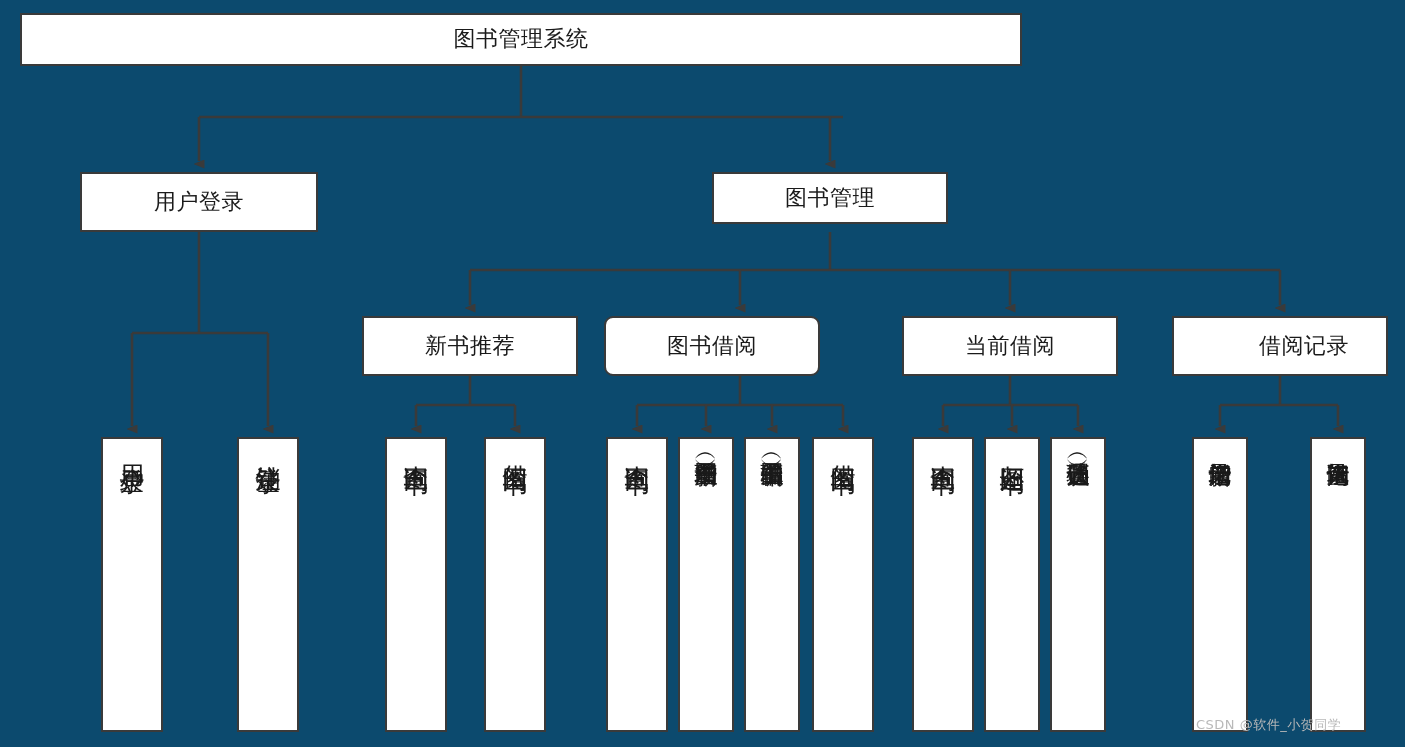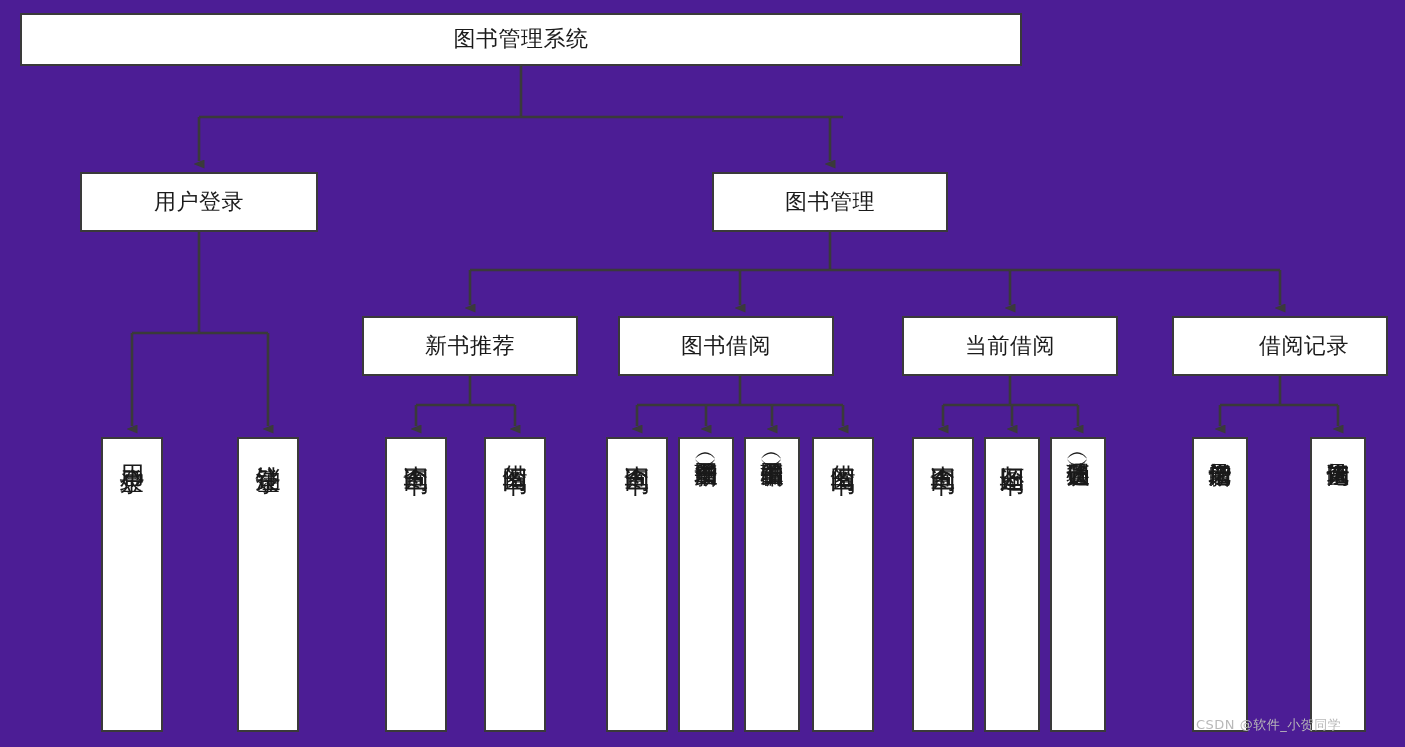--- a/index.html
+++ b/index.html
@@ -8,21 +8,21 @@
     padding: 0;
     background: #ffffff;
   }
   body {
     font-family: "DejaVu Sans", "Liberation Sans", sans-serif;
   }
   #canvas {
     position: relative;
     width: 1405px;
     height: 747px;
-    background: #4c1d95;
+    background: #0c4a6e;
     overflow: hidden;
   }
   svg.wires {
     position: absolute;
     left: 0;
     top: 0;
     width: 1405px;
     height: 747px;
     pointer-events: none;
   }
@@ -126,28 +126,28 @@
     </g>
   </svg>
 
   <div class="node horiz" style="left: 20px; top: 13px; width: 1002px; height: 53px;">
     <span class="label">图书管理系统</span>
   </div>
 
   <div class="node horiz" style="left: 80px; top: 172px; width: 238px; height: 60px;">
     <span class="label">用户登录</span>
   </div>
-  <div class="node horiz" style="left: 712px; top: 172px; width: 236px; height: 60px;">
+  <div class="node horiz" style="left: 712px; top: 172px; width: 236px; height: 52px;">
     <span class="label">图书管理</span>
   </div>
 
   <div class="node horiz" style="left: 362px; top: 316px; width: 216px; height: 60px;">
     <span class="label">新书推荐</span>
   </div>
-  <div class="node horiz" style="left: 618px; top: 316px; width: 216px; height: 60px;">
+  <div class="node horiz" style="left: 604px; top: 316px; width: 216px; height: 60px; border-radius: 9px;">
     <span class="label">图书借阅</span>
   </div>
   <div class="node horiz" style="left: 902px; top: 316px; width: 216px; height: 60px;">
     <span class="label">当前借阅</span>
   </div>
   <div class="node horiz" style="left: 1172px; top: 316px; width: 216px; height: 60px; padding-left: 48px;">
     <span class="label">借阅记录</span>
   </div>
 
   <div class="node vert" style="left: 101px; top: 437px; width: 62px; height: 295px;">

